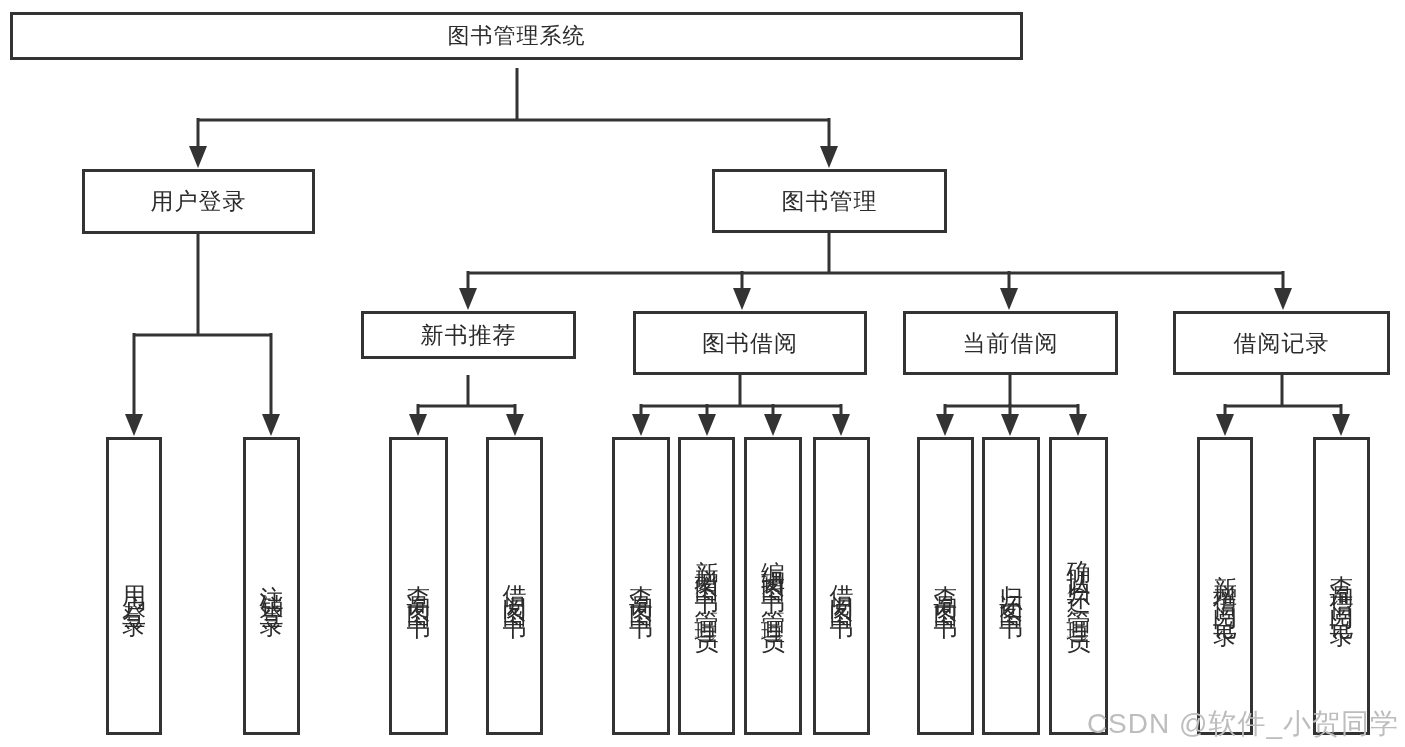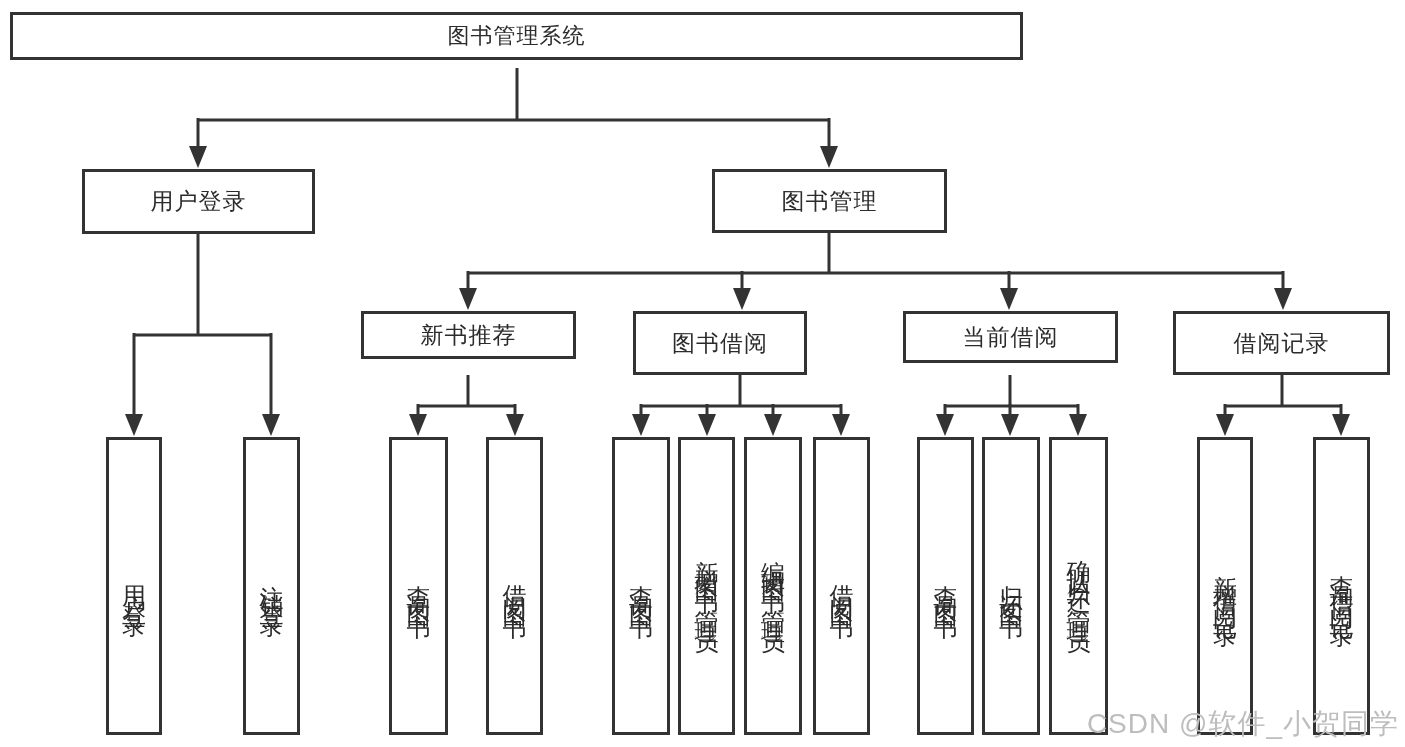--- a/index.html
+++ b/index.html
@@ -132,22 +132,22 @@
       <polygon points="1332,414 1350,414 1341,436"></polygon>
     </g>
   </svg>
 
   <div class="hbox" style="left:10px;top:12px;width:1013px;height:48px;font-size:22px;">图书管理系统</div>
 
   <div class="hbox" style="left:82px;top:169px;width:233px;height:65px;">用户登录</div>
   <div class="hbox" style="left:712px;top:169px;width:235px;height:64px;">图书管理</div>
 
   <div class="hbox" style="left:361px;top:311px;width:215px;height:48px;">新书推荐</div>
-  <div class="hbox" style="left:633px;top:311px;width:174px;height:64px;">图书借阅</div>
-  <div class="hbox" style="left:903px;top:311px;width:215px;height:52px;">当前借阅</div>
+  <div class="hbox" style="left:633px;top:311px;width:234px;height:64px;">图书借阅</div>
+  <div class="hbox" style="left:903px;top:311px;width:215px;height:64px;">当前借阅</div>
   <div class="hbox" style="left:1173px;top:311px;width:217px;height:64px;">借阅记录</div>
 
   <div class="leaf" style="left:106px;width:56px;">
     <span class="vtext">用户登录</span>
   </div>
   <div class="leaf" style="left:243px;width:57px;">
     <span class="vtext">注销登录</span>
   </div>
 
   <div class="leaf" style="left:389px;width:59px;">

